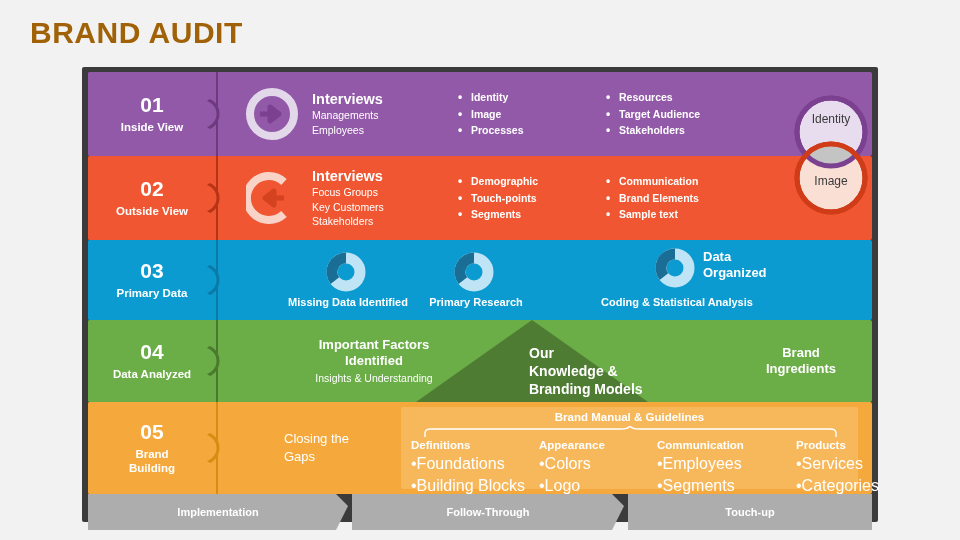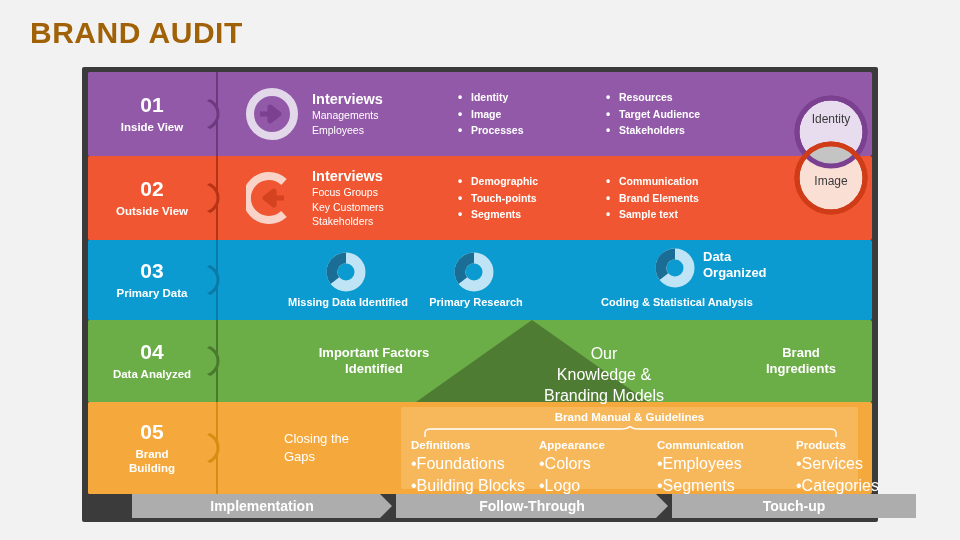--- a/index.html
+++ b/index.html
@@ -106,38 +106,38 @@
 
   
   .d-item { position: absolute; top: 0; height: 100%; text-align: center; color: #fff; }
   .d-cap { font-size: 11px; font-weight: bold; position: absolute; left: 50%; transform: translateX(-50%); white-space: nowrap; }
 
   
   .g-block { position: absolute; color: #fff; text-align: center; }
   .g-b1 { font-size: 13px; font-weight: bold; line-height: 1.25; }
   .g-b2 { font-size: 10.5px; line-height: 1.3; margin-top: 2px; }
   #tri { position: absolute; z-index: 1; }
-  #tri-text { position: absolute; z-index: 3; color: #fff; text-align: center; font-size: 16px; font-weight: normal; line-height: 1.3; }
+  #tri-text { position: absolute; z-index: 3; color: #fff; font-size: 14px; font-weight: bold; line-height: 1.3; }
 
   
   #closing { position: absolute; color: #fff; font-size: 13px; text-align: left; line-height: 1.35; }
   #panel5 {
     position: absolute;
     background: #f5b košt;
     border-radius: 2px;
   }
   .col5 { position: absolute; color: #fff; }
   .col5 h4 { font-size: 11.5px; font-weight: bold; margin-bottom: 2px; }
   .col5 div { font-size: 16px; line-height: 1.35; }
   #bm-title { position: absolute; color: #fff; font-size: 11.5px; font-weight: bold; }
 
   
   #botbar { position: absolute; left: 88px; top: 494px; width: 784px; height: 24px; }
-  .phase { position: absolute; top: 0; height: 24px; background: #adadad; color: #fff;
-           font-size: 14px; font-weight: bold; display: flex; align-items: center; justify-content: center; margin-left: 44px; }
+  .phase { position: absolute; top: 0; height: 36px; background: #adadad; color: #fff;
+           font-size: 11px; font-weight: bold; display: flex; align-items: center; justify-content: center; }
 </style>
 </head>
 <body>
 
 <div id="page-title">BRAND AUDIT</div>
 
 <div id="frame"></div>
 
 <div id="rows">
 
@@ -260,20 +260,21 @@
       <path d="M2,2 A15,15 0 1,1 2,32" fill="#6bad46" stroke="#4a7a2e" stroke-width="3"></path>
     </svg>
     <div class="lblock" style="background:#6bad46;">
       <div class="lnum">04</div>
       <div class="llabel">Data Analyzed</div>
     </div>
     <div class="content">
       <div class="g-block" style="left:48px;top:50%;transform:translateY(-50%);width:220px;">
         <div class="g-b1" style="white-space:pre;">Important Factors
 Identified</div>
+        <div class="g-b2">Insights &amp; Understanding</div>
       </div>
       <div id="tri-text" style="left:313px;top:24px;width:150px;white-space:pre;">Our
 Knowledge &amp;
 Branding Models</div>
       <div class="g-block" style="left:520px;top:50%;transform:translateY(-50%);width:130px;">
         <div class="g-b1" style="white-space:pre;">Brand
 Ingredients</div>
       </div>
     </div>
   </div>

